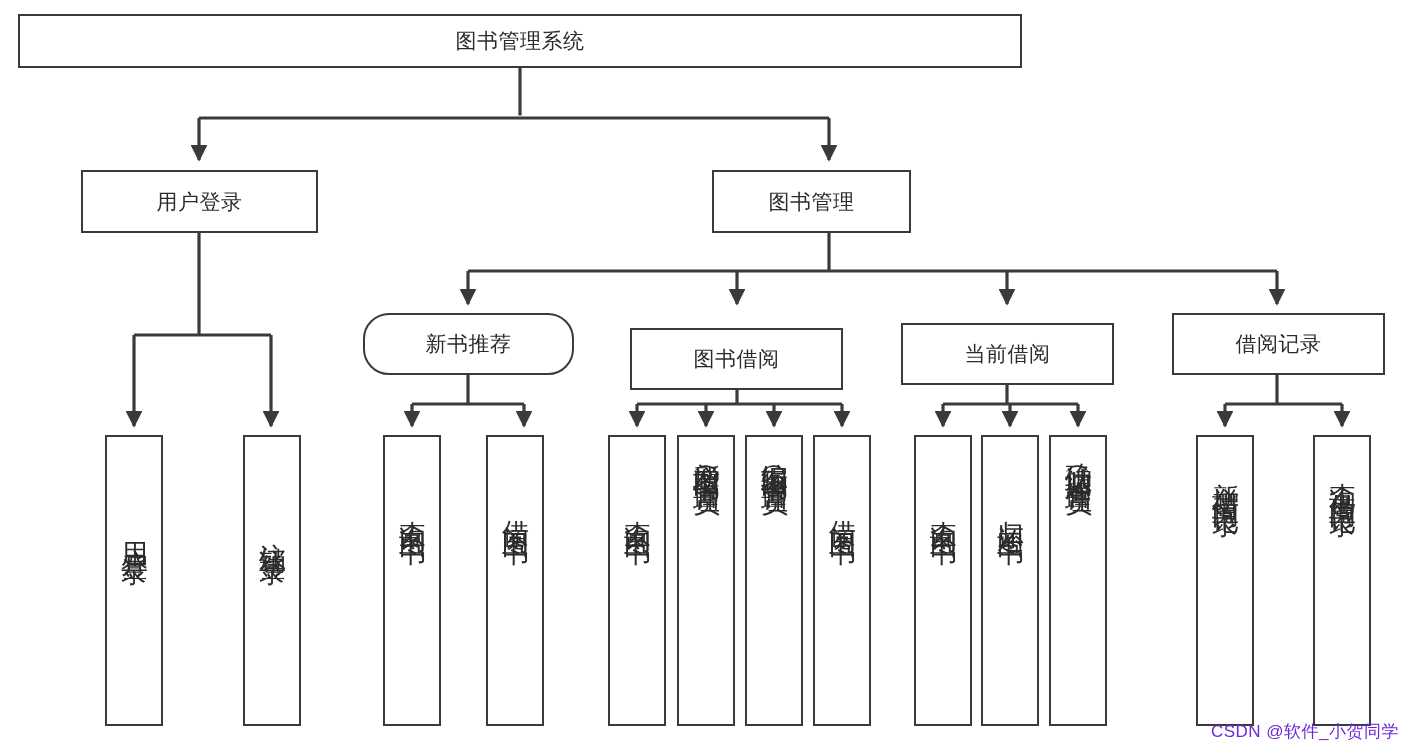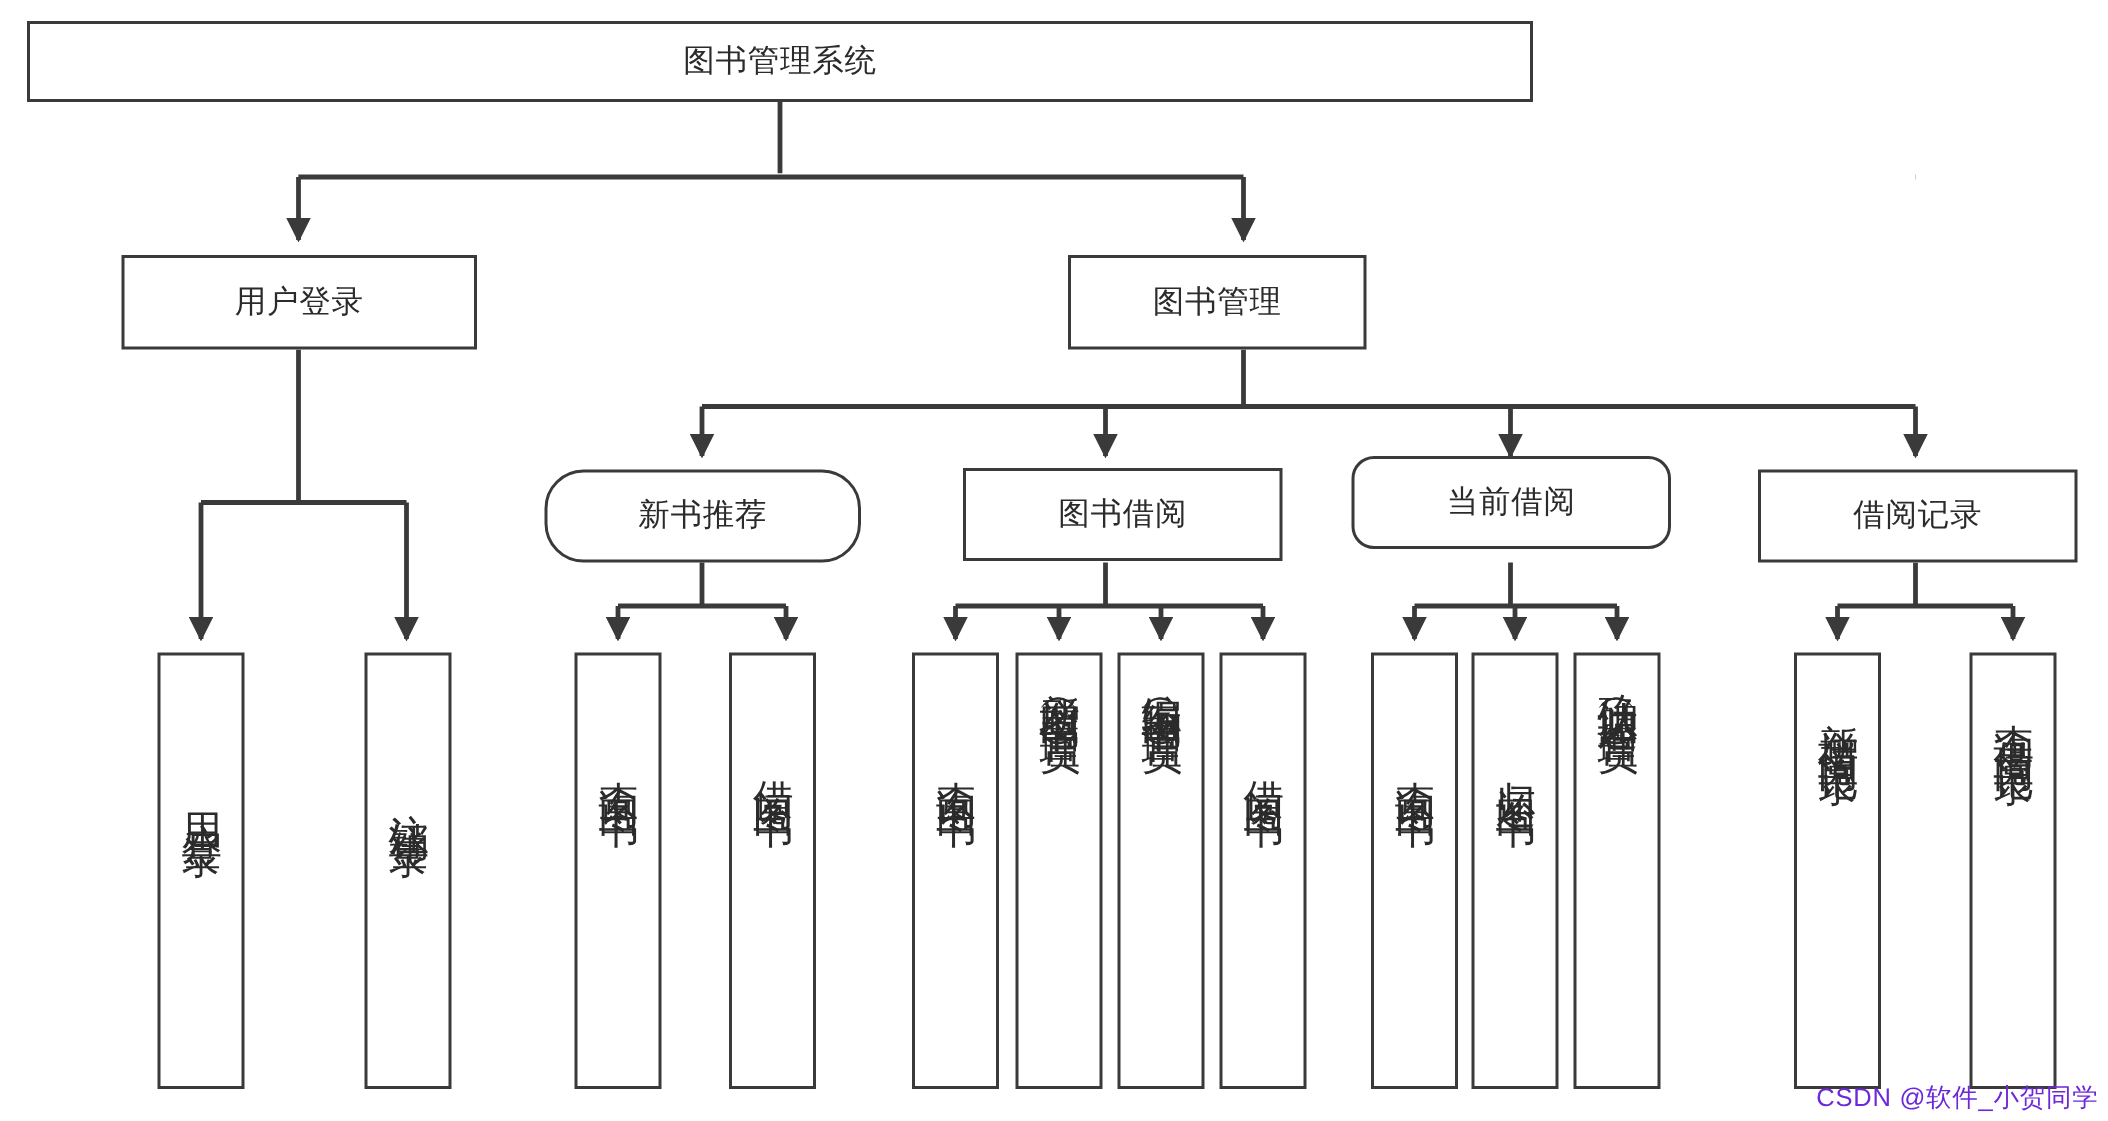--- a/index.html
+++ b/index.html
@@ -128,24 +128,24 @@
 <div class="node horiz" style="left:81px;top:170px;width:237px;height:63px;">
   <span class="label">用户登录</span>
 </div>
 <div class="node horiz" style="left:712px;top:170px;width:199px;height:63px;">
   <span class="label">图书管理</span>
 </div>
 
 <div class="node horiz" style="left:363px;top:313px;width:211px;height:62px;border-radius:26px;">
   <span class="label">新书推荐</span>
 </div>
-<div class="node horiz" style="left:630px;top:312px;width:213px;height:62px;margin-left:12px;">
+<div class="node horiz" style="left:630px;top:328px;width:213px;height:62px;">
   <span class="label">图书借阅</span>
 </div>
-<div class="node horiz" style="left:901px;top:304px;width:213px;height:62px;border-radius:15px;">
+<div class="node horiz" style="left:901px;top:323px;width:213px;height:62px;">
   <span class="label">当前借阅</span>
 </div>
 <div class="node horiz" style="left:1172px;top:313px;width:213px;height:62px;">
   <span class="label">借阅记录</span>
 </div>
 
 <div class="node vert" style="left:105px;top:435px;width:58px;height:291px;padding-top:84px;">
   <span class="label">用户登录</span>
 </div>
 <div class="node vert" style="left:243px;top:435px;width:58px;height:291px;padding-top:84px;">

